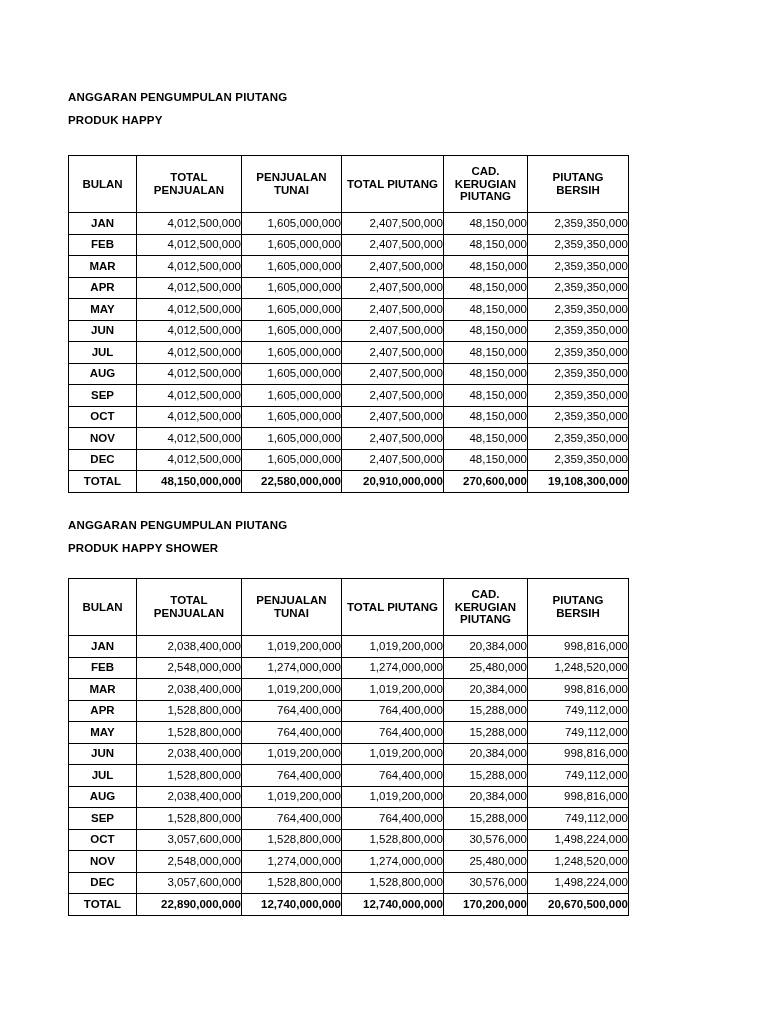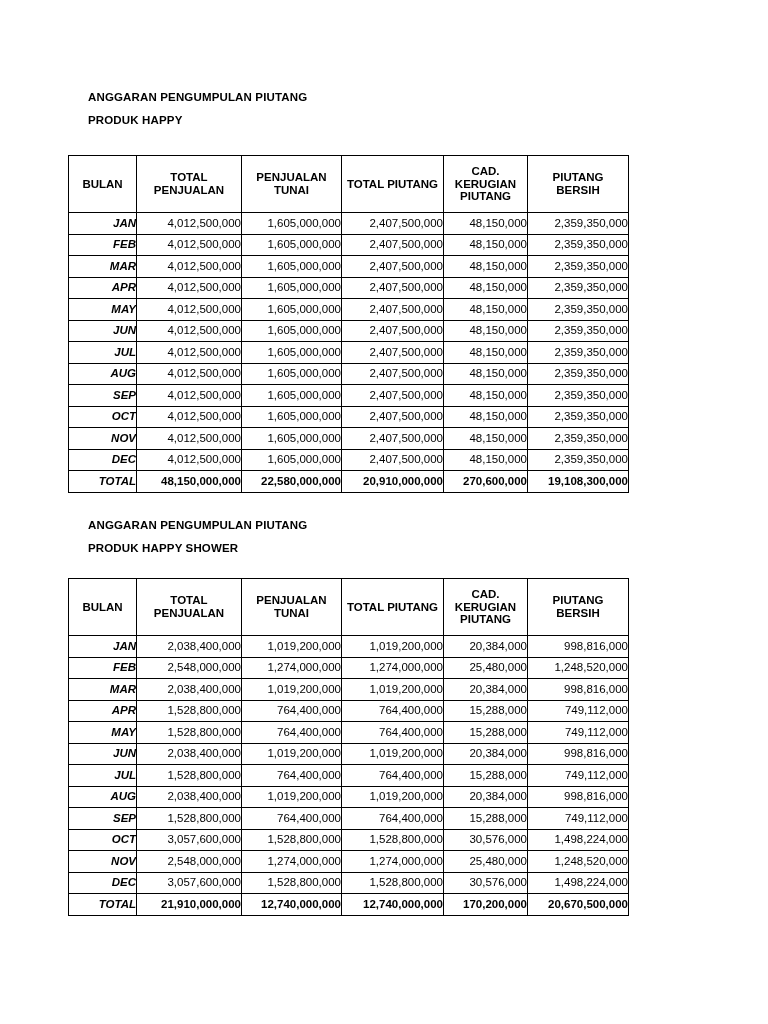--- a/index.html
+++ b/index.html
@@ -19,21 +19,21 @@
     position: absolute;
     left: 0;
     top: 0;
     width: 768px;
     height: 1024px;
   }
   .block {
     position: absolute;
     left: 68px;
   }
-  .title-group { line-height: 1.0; margin-left: 20px; }
+  .title-group { line-height: 1.0; }
   .doc-title,
   .doc-subtitle {
     font-size: 11.5px;
     font-weight: bold;
     letter-spacing: 0.15px;
     white-space: nowrap;
     margin: 0;
   }
   .doc-title { margin-bottom: 11px; }
 
@@ -61,24 +61,23 @@
     line-height: 1.0;
   }
   .col-month { width: 68px; }
   .col-a { width: 105px; }
   .col-b { width: 100px; }
   .col-c { width: 102px; }
   .col-d { width: 84px; }
   .col-e { width: 101px; }
 
   td.month-cell {
-    text-align: right;
+    text-align: center;
     font-weight: bold;
     padding-left: 3px;
-    font-style: italic;
   }
   td.num-cell {
     text-align: right;
     padding-right: 5px;
   }
   tr.total-row td {
     font-weight: bold;
   }
 </style>
 </head>
@@ -337,21 +336,21 @@
           <tr>
             <td class="month-cell">DEC</td>
             <td class="num-cell">3,057,600,000</td>
             <td class="num-cell">1,528,800,000</td>
             <td class="num-cell">1,528,800,000</td>
             <td class="num-cell">30,576,000</td>
             <td class="num-cell">1,498,224,000</td>
           </tr>
           <tr class="total-row">
             <td class="month-cell">TOTAL</td>
-            <td class="num-cell">21,910,000,000</td>
+            <td class="num-cell">22,890,000,000</td>
             <td class="num-cell">12,740,000,000</td>
             <td class="num-cell">12,740,000,000</td>
             <td class="num-cell">170,200,000</td>
             <td class="num-cell">20,670,500,000</td>
           </tr>
         </tbody>
     </table>
   </div>
 
 </div>

